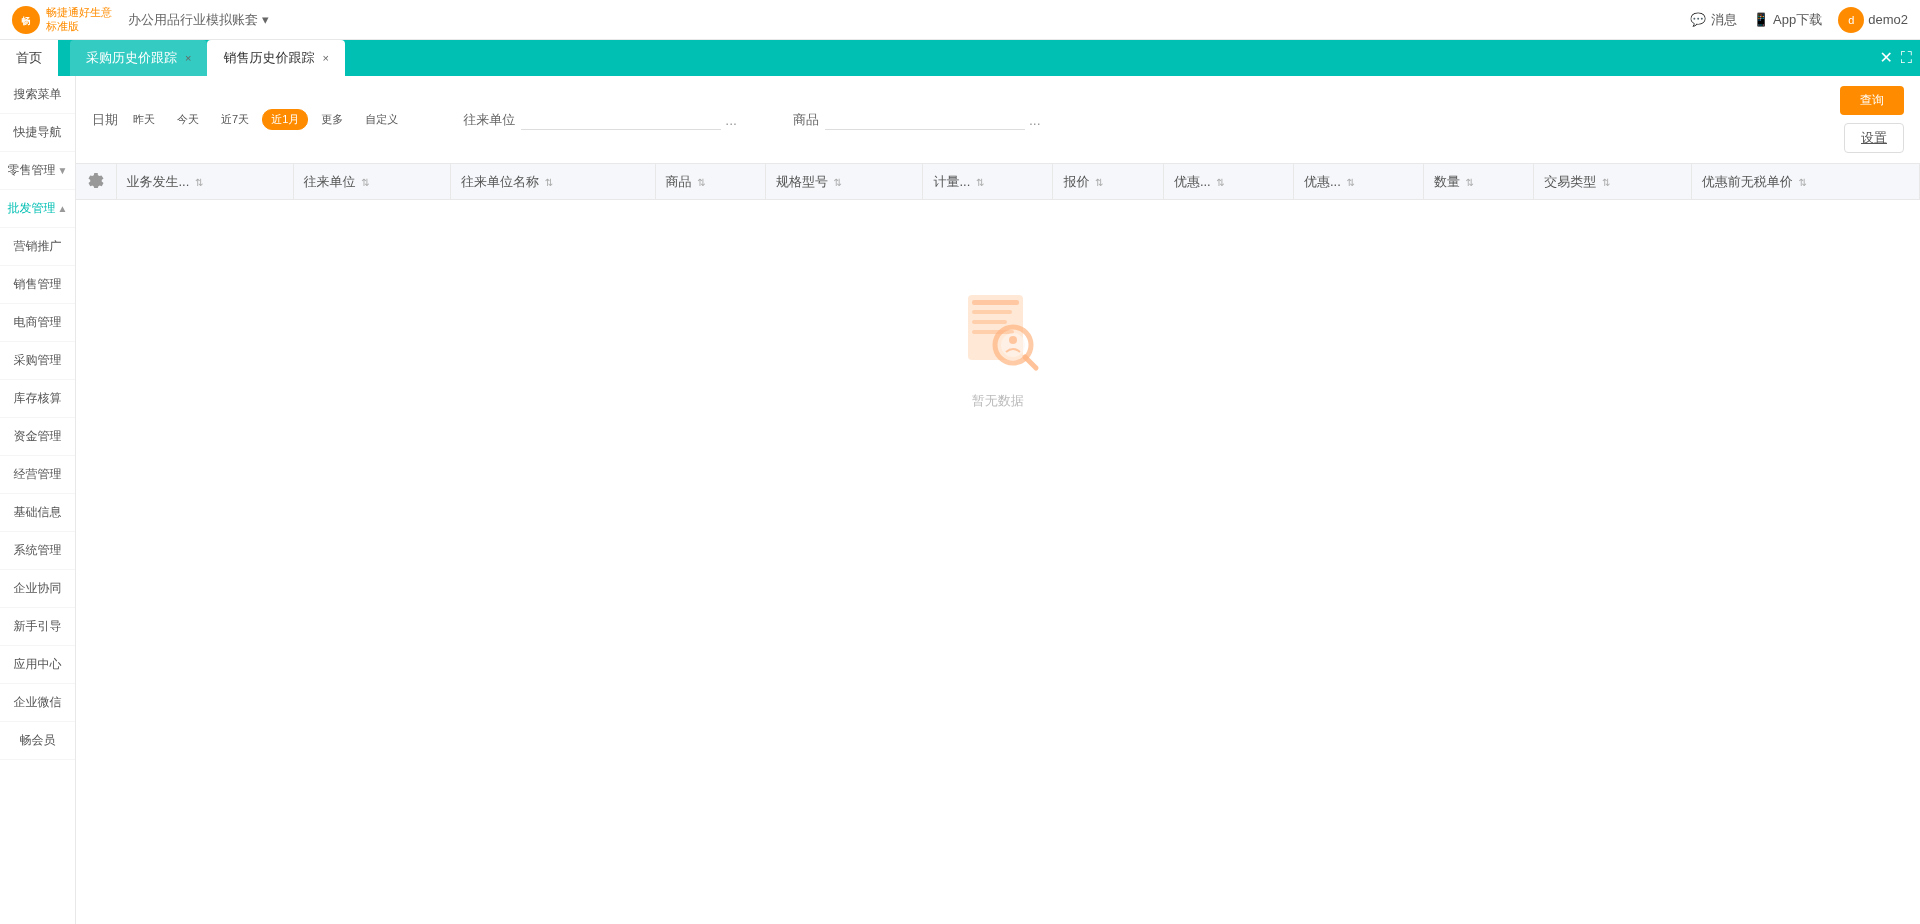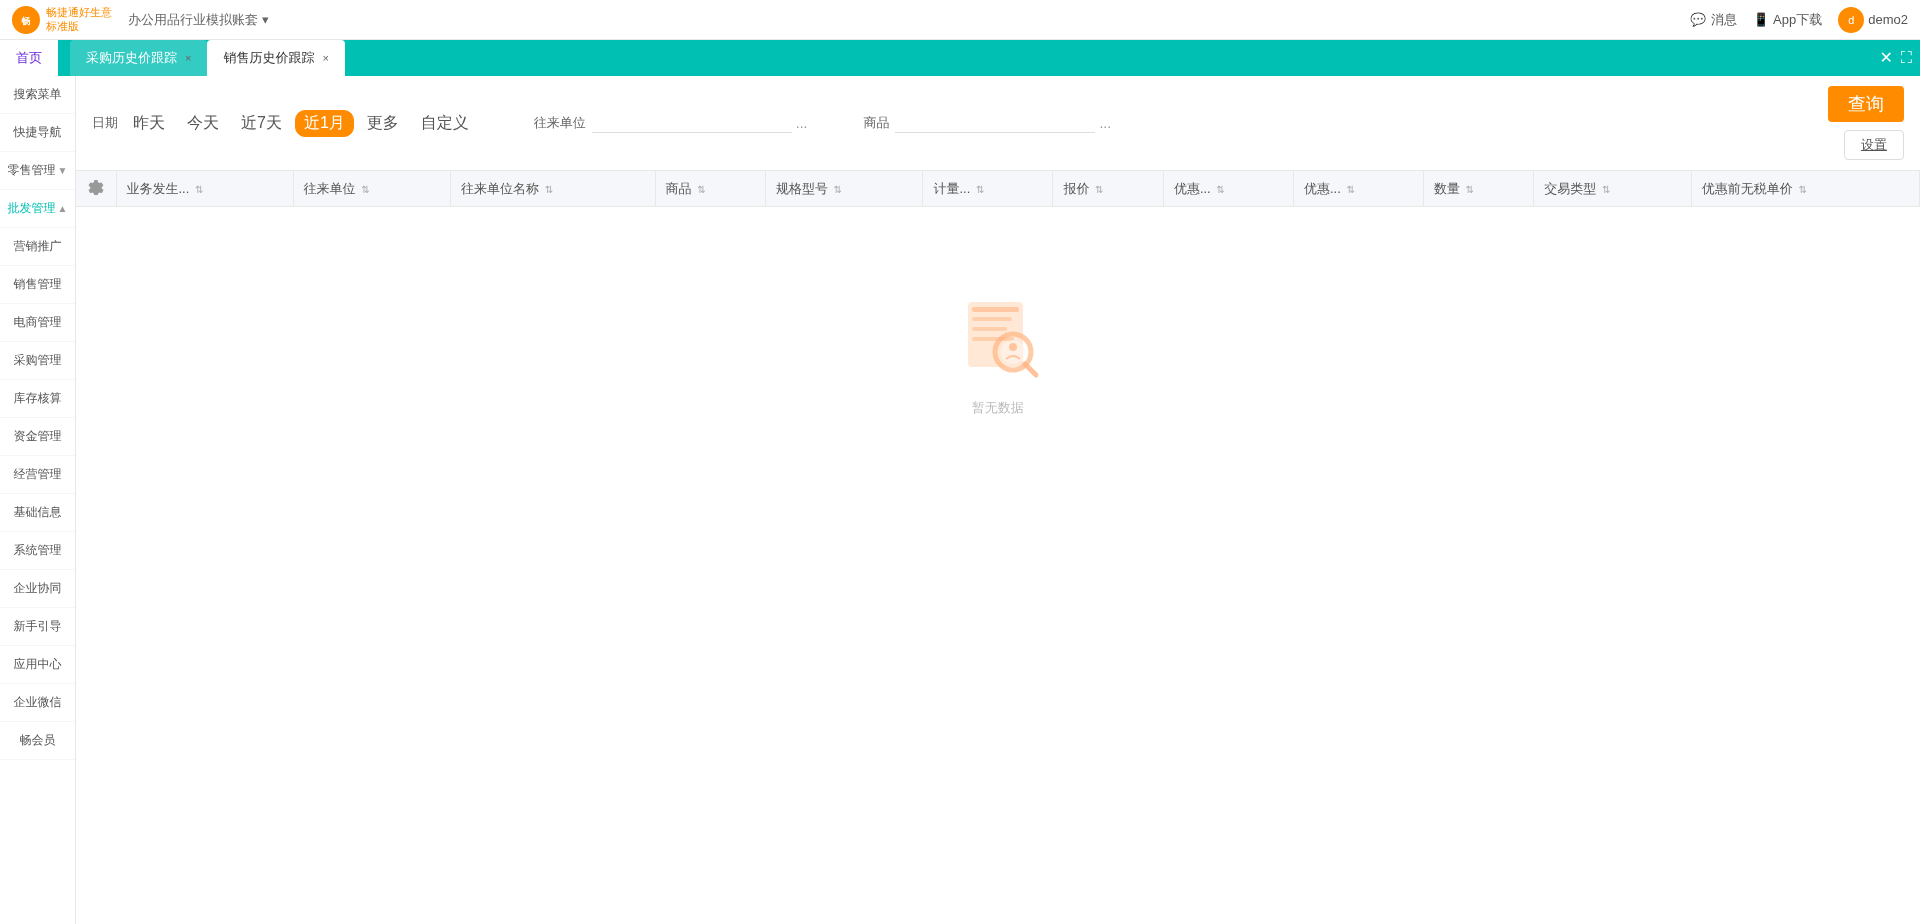--- a/index.html
+++ b/index.html
@@ -12,21 +12,21 @@
     .logo-icon { width: 28px; height: 28px; background: #ff8c00; border-radius: 50%; display: flex; align-items: center; justify-content: center; color: #fff; font-size: 12px; font-weight: bold; }
     .logo-text { font-size: 11px; color: #ff8c00; line-height: 1.2; }
     .app-selector { display: flex; align-items: center; gap: 4px; color: #666; font-size: 13px; cursor: pointer; padding: 4px 8px; border-radius: 4px; }
     .top-bar-right { display: flex; align-items: center; gap: 16px; }
     .top-right-item { display: flex; align-items: center; gap: 4px; color: #555; cursor: pointer; font-size: 13px; }
     .avatar-circle { width: 26px; height: 26px; background: #ff8c00; border-radius: 50%; display: flex; align-items: center; justify-content: center; color: #fff; font-size: 11px; }
 
     
     .tab-bar { height: 36px; background: #00bfb3; display: flex; align-items: center; padding: 0; flex-shrink: 0; }
     .tab { height: 36px; padding: 0 16px; display: flex; align-items: center; gap: 6px; cursor: pointer; font-size: 13px; white-space: nowrap; position: relative; }
-    .tab.home { background: #fff; color: #6d28d9; border-radius: 0; }
+    .tab.home { background: #fff; color: #404040; border-radius: 0; }
     .tab.normal { background: rgba(255,255,255,0.2); color: #fff; margin-left: 12px; border-radius: 4px 4px 0 0; }
     .tab.active { background: #fff; color: #333; border-radius: 4px 4px 0 0; }
     .tab-close { font-size: 11px; color: #666; cursor: pointer; margin-left: 2px; }
     .tab-bar-actions { margin-left: auto; display: flex; align-items: center; gap: 8px; padding-right: 8px; }
     .tab-bar-btn { color: #fff; cursor: pointer; font-size: 16px; background: none; border: none; line-height: 1; }
 
     
     .main-layout { display: flex; flex: 1; overflow: hidden; }
 
     
@@ -46,27 +46,27 @@
     .page-header-action { display: flex; align-items: center; gap: 4px; cursor: pointer; }
     .checkbox-area { display: flex; align-items: center; gap: 6px; }
     .checkbox-checked { width: 14px; height: 14px; background: #00bfb3; border-radius: 2px; display: flex; align-items: center; justify-content: center; color: #fff; font-size: 10px; }
 
     
     .filter-bar { background: #fff; padding: 10px 16px; border-bottom: 1px solid #e8e8e8; flex-shrink: 0; }
     .filter-row { display: flex; align-items: center; gap: 16px; flex-wrap: wrap; }
     .filter-item { display: flex; align-items: center; gap: 6px; }
     .filter-label { color: #666; font-size: 13px; white-space: nowrap; }
     .date-buttons { display: flex; align-items: center; gap: 4px; }
-    .date-btn { padding: 2px 8px; font-size: 16px; color: #555; cursor: pointer; border-radius: 3px; border: 1px solid transparent; text-align: center; }
+    .date-btn { padding: 2px 8px; font-size: 11px; color: #555; cursor: pointer; border-radius: 3px; border: 1px solid transparent; text-align: center; }
     .date-btn.active { background: #ff8c00; color: #fff; border-radius: 10px; border-color: #ff8c00; }
     .date-range-text { font-size: 12px; color: #999; margin-left: 4px; }
     .filter-input-area { display: flex; align-items: center; gap: 4px; }
     .filter-input { border: none; border-bottom: 1px solid #ddd; outline: none; font-size: 13px; width: 200px; padding: 2px 4px; background: transparent; color: #333; }
     .filter-dots { color: #999; font-size: 14px; cursor: pointer; }
-    .search-btn { background: #ff8c00; color: #fff; border: none; padding: 6px 20px; border-radius: 4px; cursor: pointer; font-size: 18px; }
+    .search-btn { background: #ff8c00; color: #fff; border: none; padding: 6px 20px; border-radius: 4px; cursor: pointer; font-size: 12px; }
     .settings-btn { background: #fff; color: #555; border: 1px solid #ddd; padding: 5px 16px; border-radius: 4px; cursor: pointer; font-size: 13px; margin-top: 4px; text-decoration: underline; }
 
     
     .table-area { flex: 1; overflow: auto; background: #fff; margin: 0; }
     .data-table { width: 100%; border-collapse: collapse; font-size: 13px; }
     .data-table th { background: #f5f7fa; border-bottom: 1px solid #e8e8e8; border-right: 1px solid #e8e8e8; padding: 8px 10px; text-align: left; color: #555; white-space: nowrap; font-weight: normal; position: sticky; top: 0; }
     .data-table th:first-child { width: 40px; text-align: center; }
     .data-table th .sort-icon { color: #aaa; font-size: 10px; margin-left: 2px; }
     .th-settings { width: 36px; }
 

